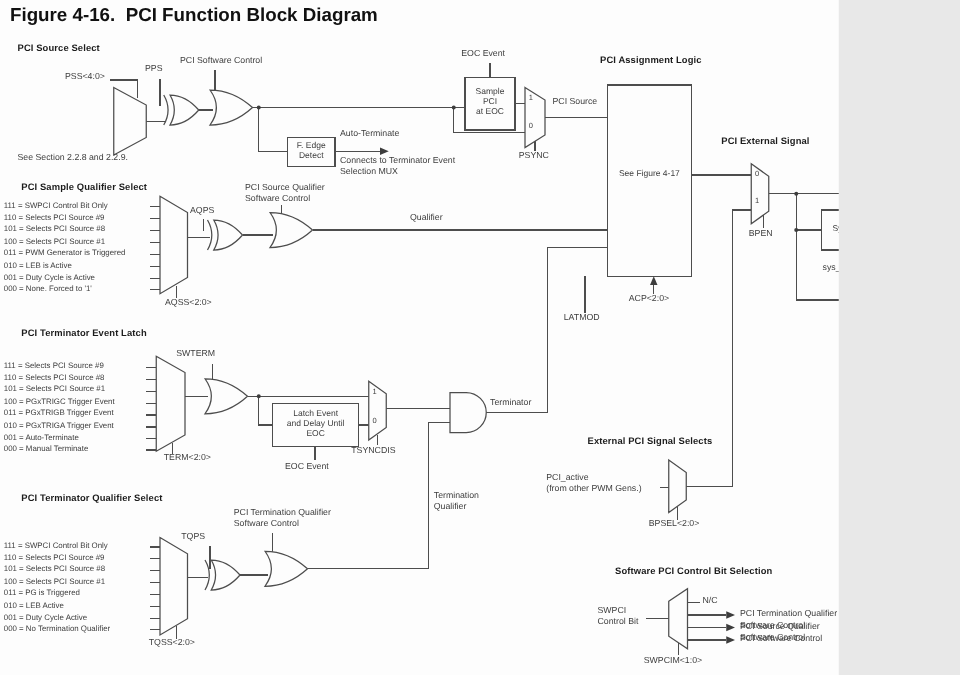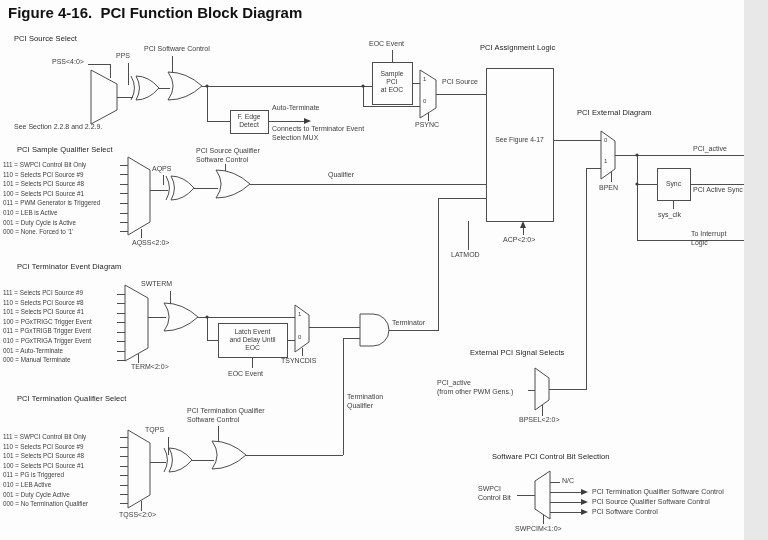--- a/index.html
+++ b/index.html
@@ -1,21 +1,21 @@
 <!DOCTYPE html>
 <html><head>
 <meta charset="utf-8">
 <style>
   html,body{margin:0;padding:0;background:#e8e8e8;}
-  #page{position:relative;width:744px;height:540px;background:#fdfdfd;overflow:hidden;
+  #page{position:relative;width:671px;height:540px;background:#fdfdfd;overflow:hidden;
         font-family:"Liberation Sans",sans-serif;color:#3d3d3d;}
   #page svg{position:absolute;left:0;top:0;}
   .abs{position:absolute;}
   .title{font-size:15px;font-weight:bold;color:#111;white-space:pre;}
-  .hdg{font-size:7.5px;font-weight:normal;color:#1c1c1c;white-space:nowrap;letter-spacing:.1px;}
+  .hdg{font-size:7.5px;font-weight:bold;color:#1c1c1c;white-space:nowrap;letter-spacing:.1px;}
   .lbl{font-size:7px;line-height:8.5px;color:#3d3d3d;white-space:pre-line;}
   .boxtxt{font-size:6.8px;line-height:8px;text-align:center;white-space:pre-line;color:#3d3d3d;}
   .muxnum{font-size:6px;line-height:6px;color:#3d3d3d;}
   .optlist{font-size:6.3px;color:#3d3d3d;}
   .opt{height:9.6px;line-height:9.6px;white-space:nowrap;}
 </style>
 </head>
 <body>
 
 <div id="page">
@@ -158,24 +158,24 @@
       <circle cx="363" cy="86" r="1.6"></circle>
       <circle cx="207" cy="317" r="1.6"></circle>
       <circle cx="637" cy="155" r="1.6"></circle>
       <circle cx="637" cy="184" r="1.6"></circle>
     </g>
   </svg>
 
   <div class="abs title" style="left:8px;top:4px;">Figure 4-16.  PCI Function Block Diagram</div>
   <div class="abs hdg" style="left:14px;top:34px;">PCI Source Select</div>
   <div class="abs hdg" style="left:17px;top:145px;">PCI Sample Qualifier Select</div>
-  <div class="abs hdg" style="left:17px;top:262px;">PCI Terminator Event Diagram</div>
-  <div class="abs hdg" style="left:17px;top:394px;">PCI Termination Qualifier Select</div>
+  <div class="abs hdg" style="left:17px;top:262px;">PCI Terminator Event Latch</div>
+  <div class="abs hdg" style="left:17px;top:394px;">PCI Terminator Qualifier Select</div>
   <div class="abs hdg" style="left:480px;top:43px;">PCI Assignment Logic</div>
-  <div class="abs hdg" style="left:577px;top:108px;">PCI External Diagram</div>
+  <div class="abs hdg" style="left:577px;top:108px;">PCI External Signal</div>
   <div class="abs hdg" style="left:470px;top:348px;">External PCI Signal Selects</div>
   <div class="abs hdg" style="left:492px;top:452px;">Software PCI Control Bit Selection</div>
 
   <div class="abs lbl" style="left:52px;top:58px;">PSS&lt;4:0&gt;</div>
   <div class="abs lbl" style="left:116px;top:52px;">PPS</div>
   <div class="abs lbl" style="left:144px;top:45px;">PCI Software Control</div>
   <div class="abs lbl" style="left:14px;top:123px;">See Section 2.2.8 and 2.2.9.</div>
   <div class="abs lbl" style="left:369px;top:40px;">EOC Event</div>
   <div class="abs boxtxt" style="left:372px;top:70px;width:40px;">Sample
 PCI

